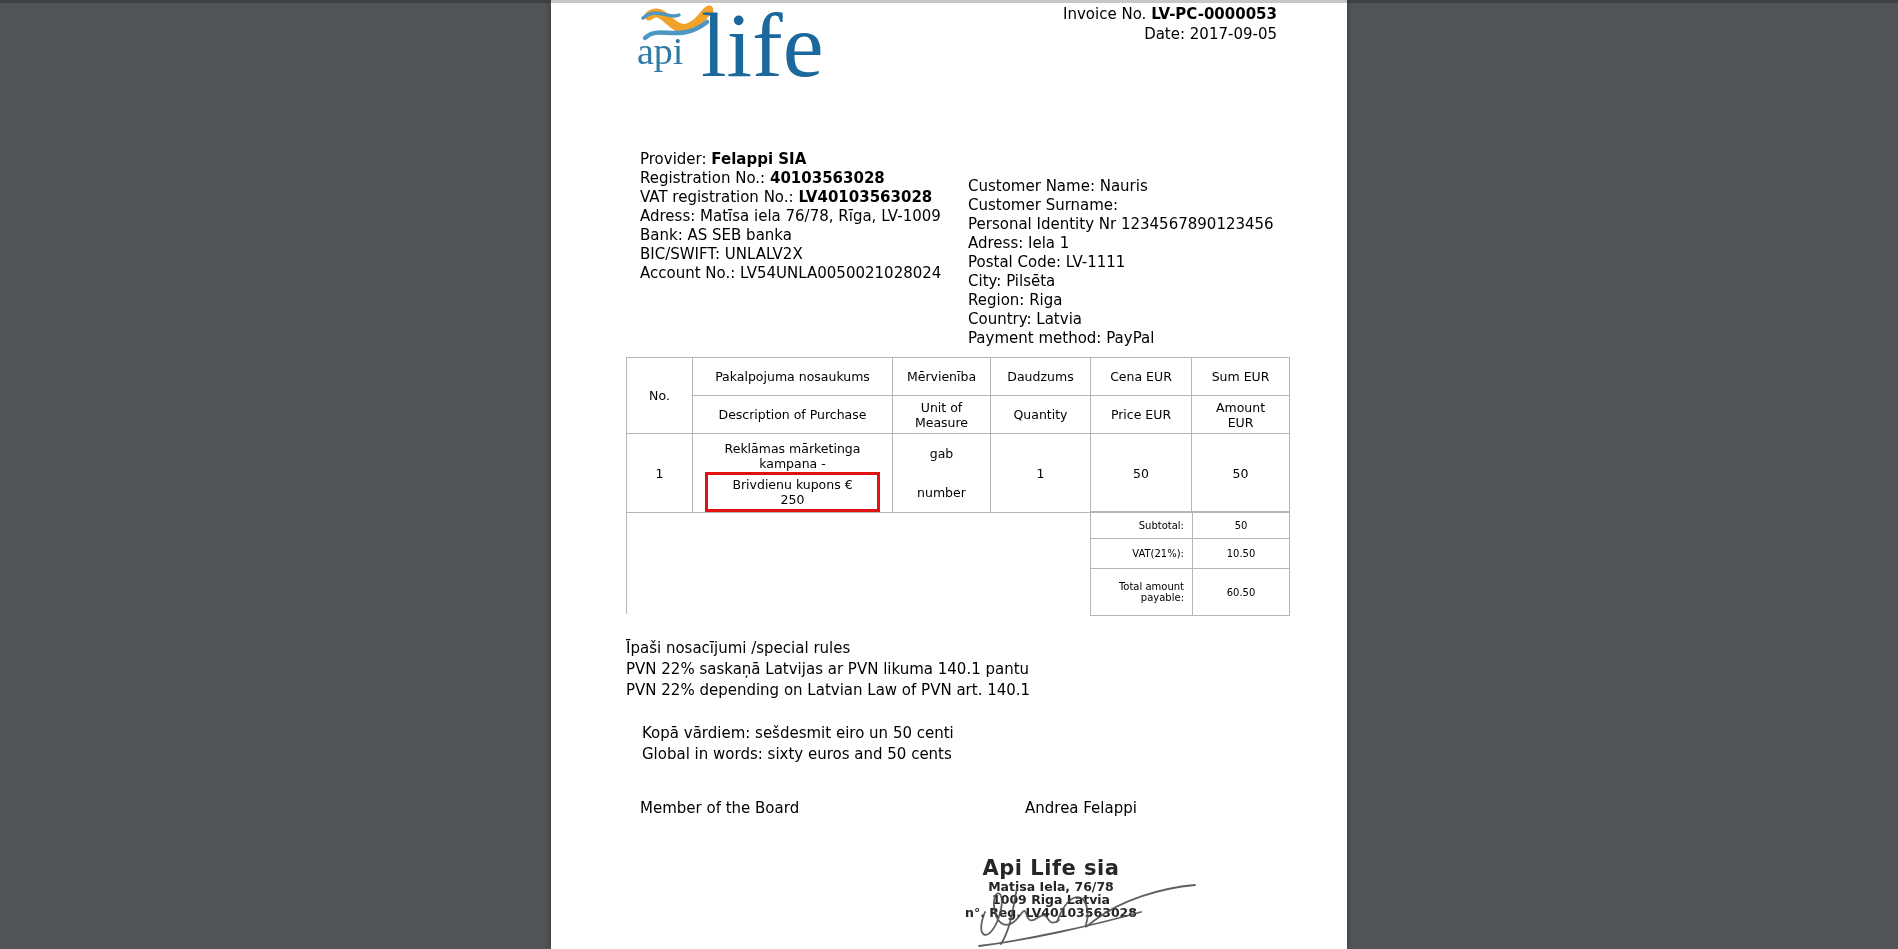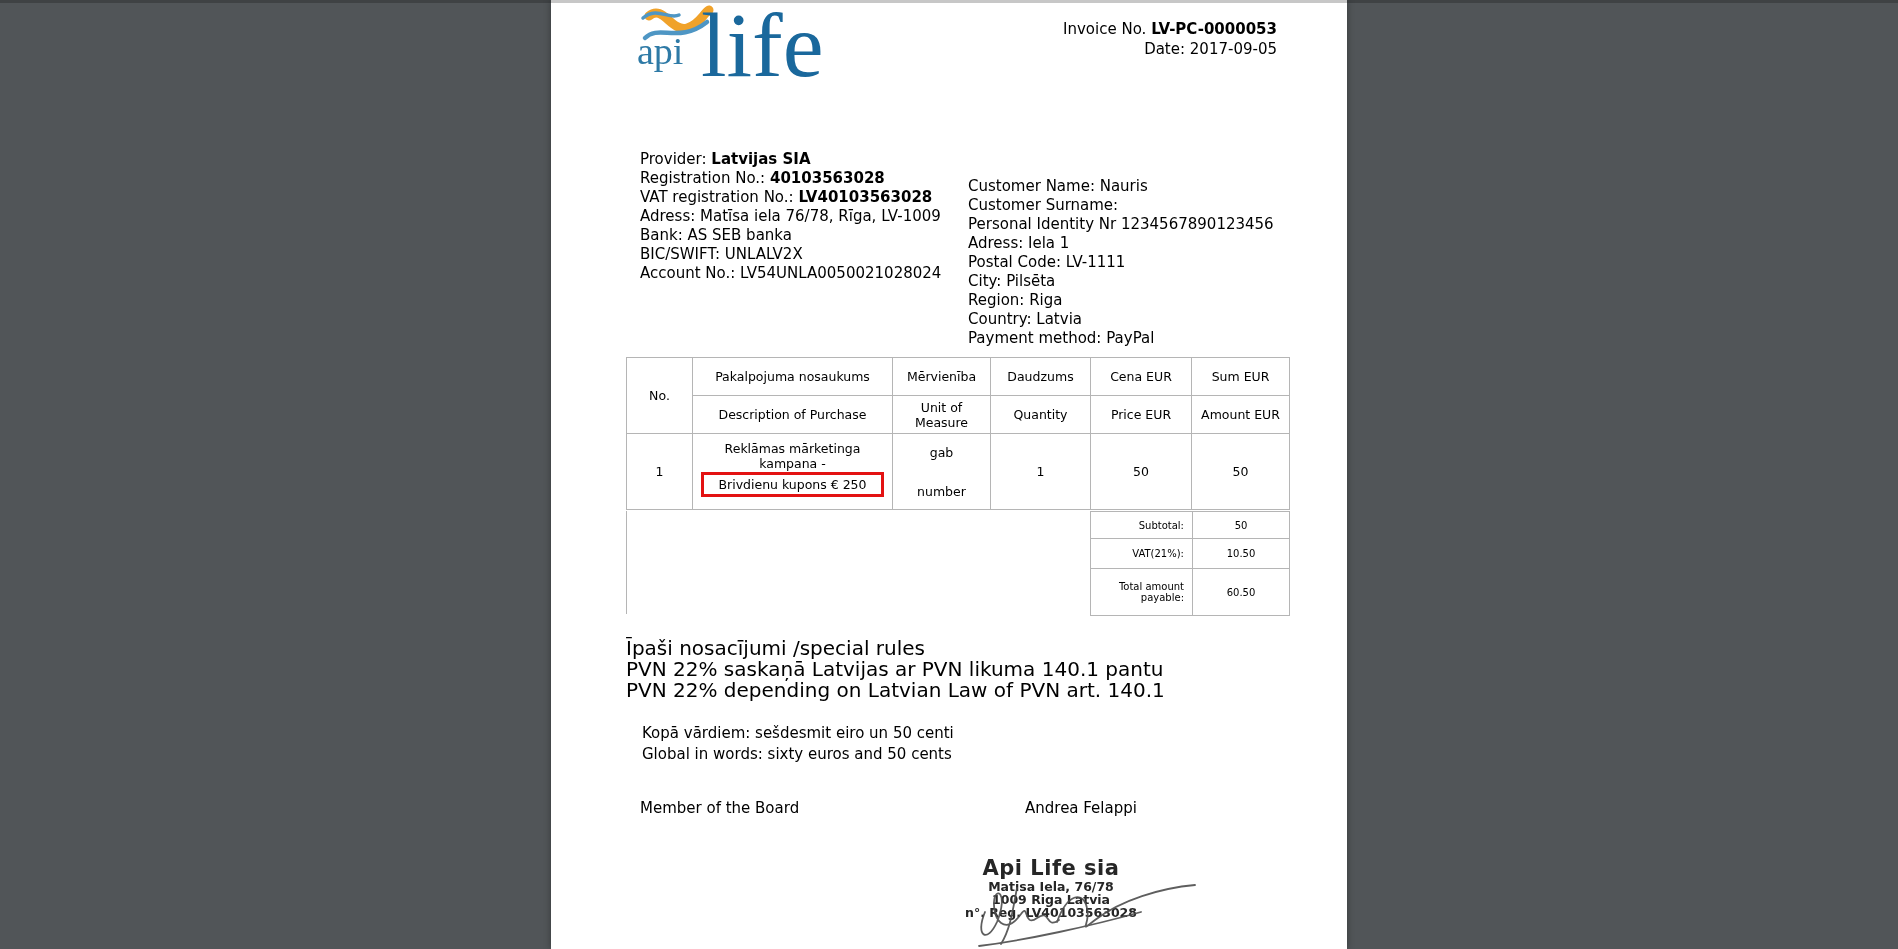--- a/index.html
+++ b/index.html
@@ -16,51 +16,51 @@
   .page {
     position:absolute; left:551px; top:0; width:796px; height:949px;
     background:#ffffff; box-shadow:0 0 7px rgba(0,0,0,0.35);
   }
 
   
   .logo { position:absolute; left:84px; top:0; width:250px; height:88px; }
 
   
   .inv-meta { position:absolute; top:5px; right:70px; text-align:right;
-    font-size:15px; line-height:19.5px;margin-top:15px; }
+    font-size:15px; line-height:19.5px; }
   .inv-meta b { font-weight:bold; }
 
   
   .provider { position:absolute; left:89px; top:150px; font-size:15px; line-height:19px; }
   .customer { position:absolute; left:417px; top:148px; font-size:15px; line-height:19px;margin-top:29px; }
   .val-bold { font-weight:bold; }
 
   
   .itable { position:absolute; left:75px; top:357px; border-collapse:collapse;
     table-layout:fixed; width:663px; font-size:12.5px; text-align:center; }
-  .itable td { border:1px solid #b5b5b5; vertical-align:middle; padding:0 4px; }
+  .itable td { border:1px solid #b5b5b5; vertical-align:middle; padding:0 12px; }
   .itable tr.h-row td { height:38px; }
   .itable td.cell-desc { vertical-align:top; padding-top:7px; }
   .itable tr.d-row td { height:76px; }
   .unit-top { margin-bottom:24px; }
   .redbox { display:inline-block; border:3px solid #e31212; padding:2px 14px; margin-top:1px; }
 
   .left-rail { position:absolute; left:75px; top:511px; width:1px; height:103px; background:#b5b5b5; }
 
   .totals { position:absolute; left:539px; top:511px; border-collapse:collapse;
     table-layout:fixed; width:199px; font-size:10px; }
   .totals td { border:1px solid #b5b5b5; vertical-align:middle; }
   .totals .tlabel { text-align:right; padding-right:8px; }
   .totals .tval { text-align:center; }
   .totals tr.r1 td { height:27px; }
   .totals tr.r2 td { height:30px;margin-left:44px; }
   .totals tr.r3 td { height:47px; }
 
   
-  .special { position:absolute; left:75px; top:638px; font-size:20px; line-height:21px; }
+  .special { position:absolute; left:75px; top:638px; font-size:15px; line-height:21px; }
   .words   { position:absolute; left:75px; top:723px; font-size:15px; line-height:21px;margin-left:16px; }
   .sig-row { position:absolute; left:0; top:799px; width:100%; font-size:15px; }
   .sig-role { position:absolute; left:89px; white-space:nowrap; }
   .sig-name { position:absolute; left:474px; white-space:nowrap; }
 
   
   .stamp { position:absolute; left:385px; top:855px; width:230px; text-align:center;
     color:#262626; z-index:2; }
   .stamp-co { font-size:21px; font-weight:bold; letter-spacing:0.5px; line-height:26px; }
   .stamp-sm { font-size:12.5px; font-weight:bold; line-height:12.8px; }
@@ -82,21 +82,21 @@
     <text x="2" y="64" font-family="Liberation Serif, DejaVu Serif, serif" font-size="38" fill="#2e7aa6">api</text>
     <text x="66" y="76" font-family="Liberation Serif, DejaVu Serif, serif" font-size="92" fill="#1a689c">life</text>
   </svg>
 
   <div class="inv-meta">
     <div><span>Invoice No. </span><b>LV-PC-0000053</b></div>
     <div><span>Date: </span><span>2017-09-05</span></div>
   </div>
 
   <div class="provider">
-    <div><span>Provider: </span><span class="val-bold">Latvijas SIA</span></div>
+    <div><span>Provider: </span><span class="val-bold">Felappi SIA</span></div>
     <div><span>Registration No.: </span><span class="val-bold">40103563028</span></div>
     <div><span>VAT registration No.: </span><span class="val-bold">LV40103563028</span></div>
     <div><span>Adress: </span><span>Matīsa iela 76/78, Rīga, LV-1009</span></div>
     <div><span>Bank: </span><span>AS SEB banka</span></div>
     <div><span>BIC/SWIFT: </span><span>UNLALV2X</span></div>
     <div><span>Account No.: </span><span>LV54UNLA0050021028024</span></div>
   </div>
 
   <div class="customer">
     <div>Customer Name: Nauris</div>

